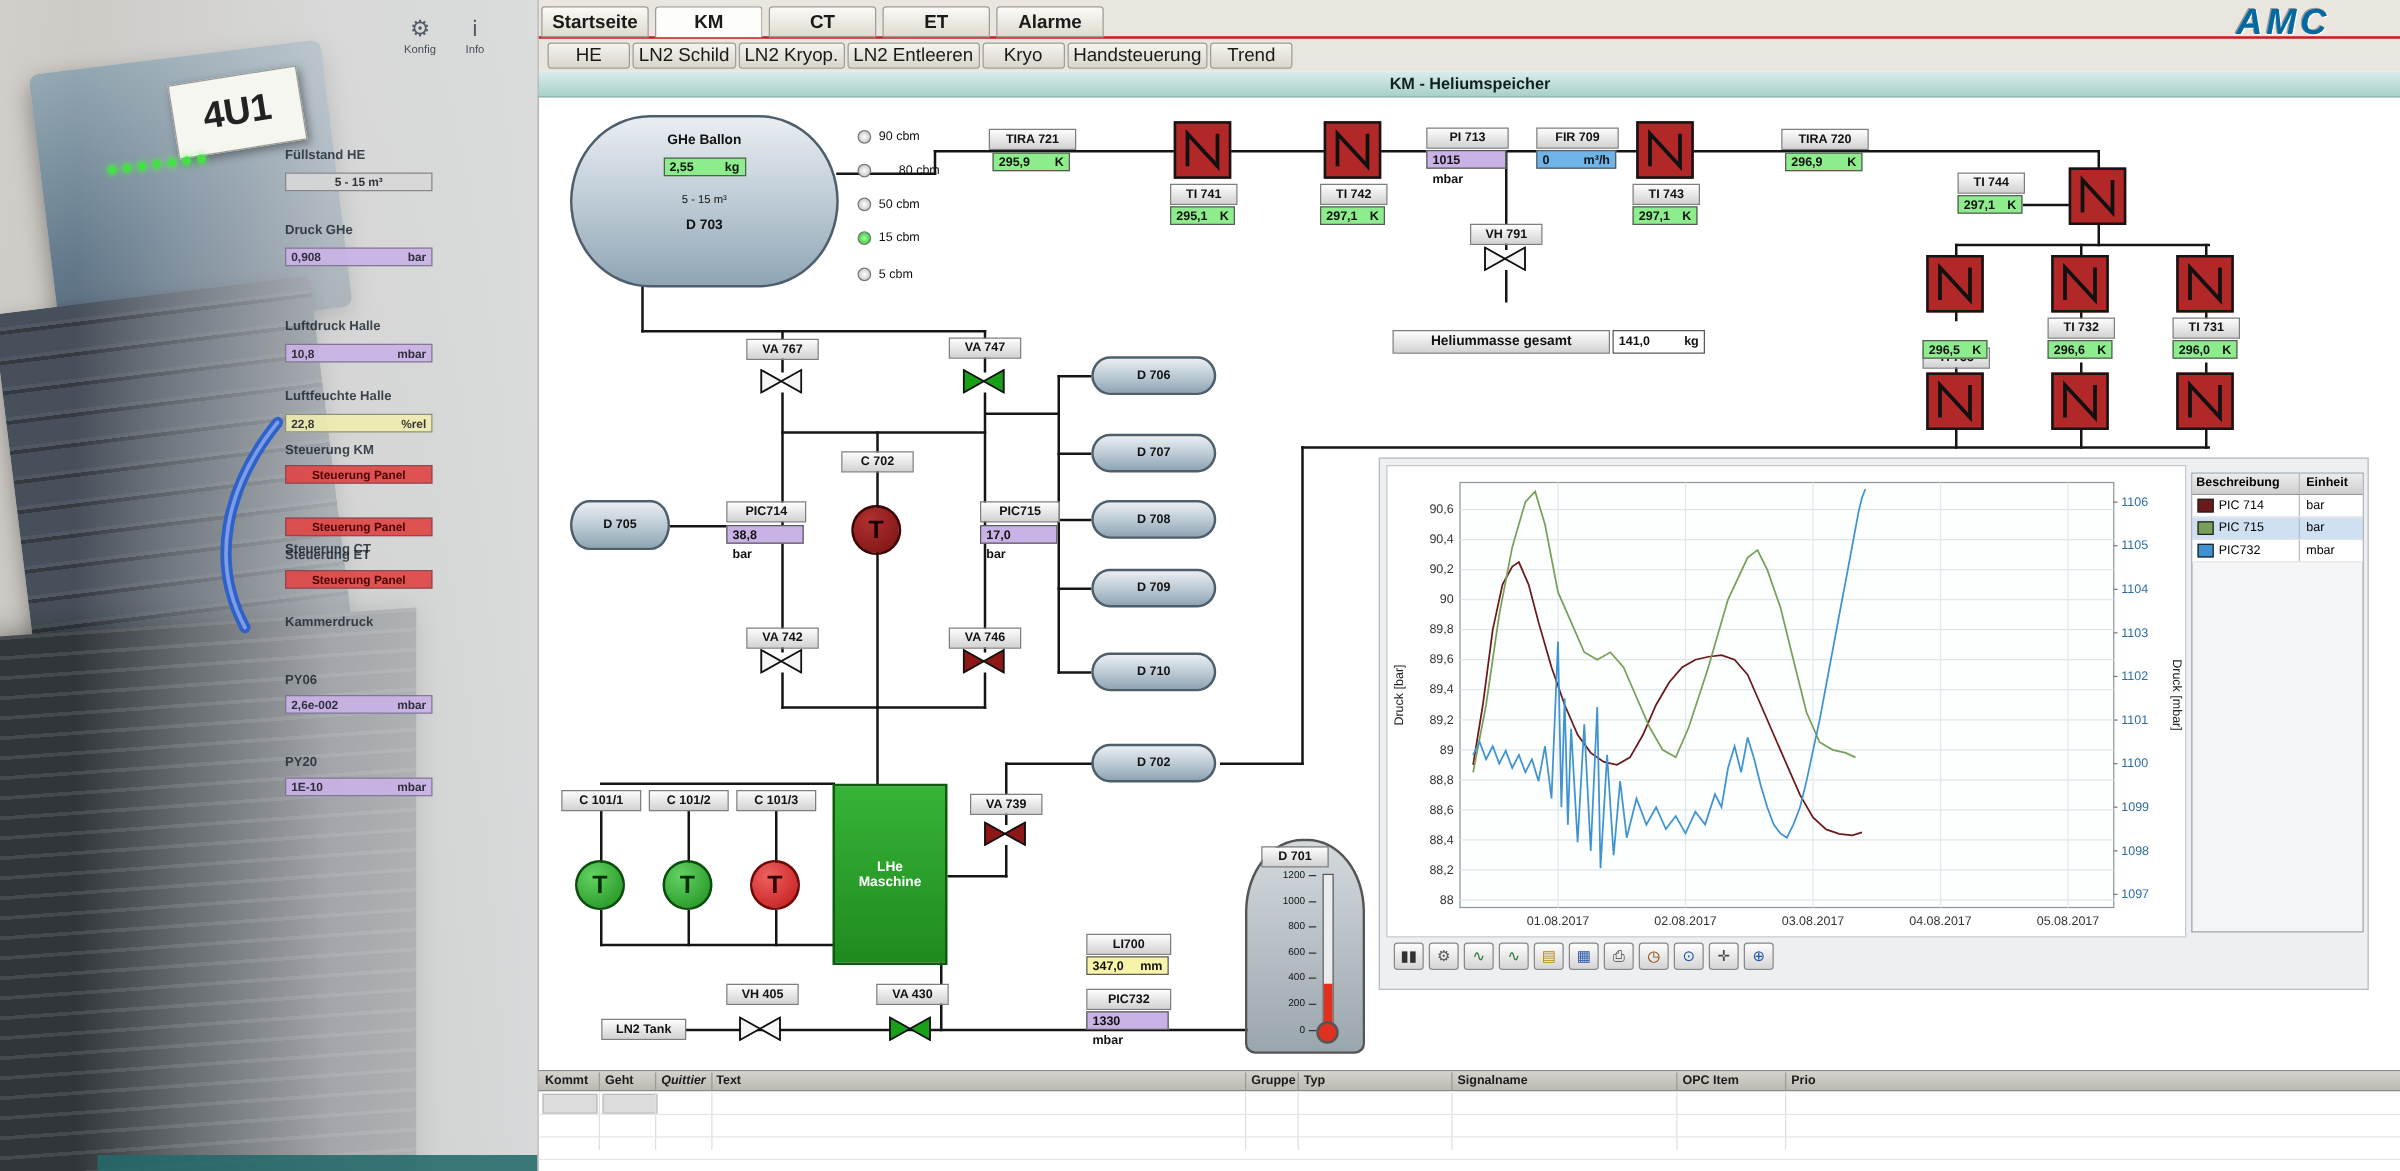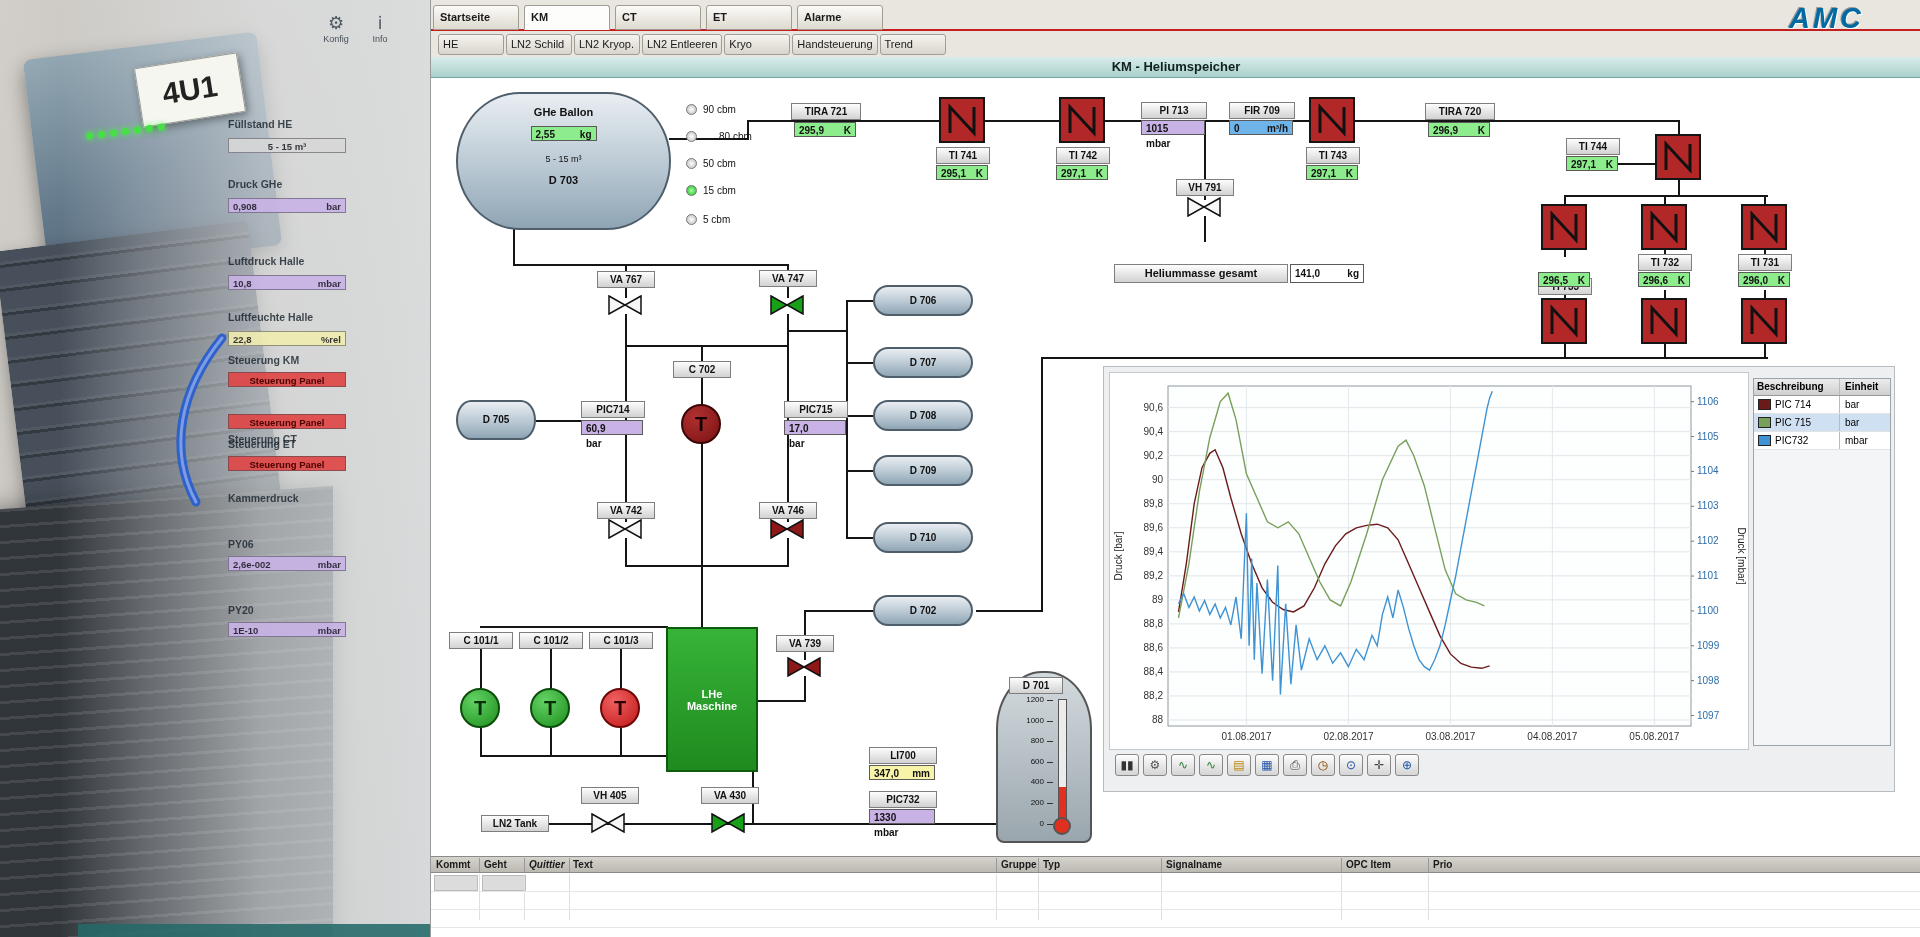--- a/index.html
+++ b/index.html
@@ -19,21 +19,21 @@
   .lp-cap{display:block;font-size:9px;color:#2c3640;}
   .lp-label{position:absolute;left:168px;width:200px;font-size:10.5px;font-weight:bold;color:rgba(25,35,45,.82);}
   .lp-chip{position:absolute;left:168px;width:118px;height:15px;line-height:15px;border:1px solid rgba(70,70,80,.55);font-size:9.5px;font-weight:bold;color:rgba(20,20,30,.85);display:flex;justify-content:space-between;padding:0 4px;box-sizing:border-box;}
   .lp-footer{position:absolute;left:18px;top:924px;width:352px;height:13px;background:rgba(36,105,105,.88);}
   
   .main-zone{position:absolute;left:430px;top:0;width:1490px;height:937px;background:#fff;border-left:1px solid #9a9a9a;box-sizing:border-box;}
   .topstrip{position:absolute;left:0;top:0;width:1490px;height:57px;background:#e9e6df;}
   .redline{position:absolute;left:0;top:29px;width:1490px;height:2px;background:#c41e1e;}
   #tab-row-1{position:absolute;left:2px;top:5px;display:flex;gap:5px;z-index:2;}
   #tab-row-2{position:absolute;left:7px;top:34px;display:flex;gap:2px;z-index:2;}
-  .tab{height:23px;line-height:23px;min-width:72px;padding:0 6px;text-align:left;background:linear-gradient(#fbfaf7,#dedacf);border:1px solid #a19d95;border-radius:3px 3px 0 0;font-size:11px;font-weight:bold;color:#1a1a1a;}
+  .tab{height:23px;line-height:23px;min-width:72px;padding:0 6px;text-align:center;background:linear-gradient(#fbfaf7,#dedacf);border:1px solid #a19d95;border-radius:3px 3px 0 0;font-size:15px;font-weight:bold;color:#1a1a1a;}
   .tab.active{background:#fdfdfb;border-bottom:1px solid #fdfdfb;}
   .tab.sub{height:19px;line-height:19px;min-width:56px;padding:0 4px;font-weight:normal;border-radius:3px;background:linear-gradient(#f6f4ef,#d9d5cc);}
   .amc-logo{position:absolute;left:1358px;top:2px;width:124px;height:32px;font-size:29px;font-weight:bold;font-style:italic;letter-spacing:3px;color:#0369a1;text-shadow:1px 1px 0 #fff, -1px -1px 0 #999;}
   .titlebar{position:absolute;left:0;top:57px;width:1490px;height:20px;background:linear-gradient(#d9edeb,#a9d0ca);border-bottom:1px solid #74a59e;text-align:center;font-size:13px;font-weight:bold;line-height:20px;color:#102020;}
   #diagram{position:absolute;left:0;top:0;width:1490px;height:937px;}
   .pipe{position:absolute;background:#151515;z-index:1;}
   .lblbox{position:absolute;height:15px;line-height:15px;text-align:center;font-size:10px;font-weight:bold;color:#111;background:linear-gradient(#fdfdfd,#d2d2d2);border:1px solid #7e7e7e;z-index:3;box-sizing:content-box;}
   .chip{position:absolute;height:15px;line-height:15px;font-size:10px;font-weight:bold;color:#111;border:1px solid #5a5a5a;display:flex;justify-content:space-between;padding:0 4px;box-sizing:border-box;z-index:3;}
   .chip.green{background:#8ded8d;} .chip.purple{background:#c9b2e6;flex-direction:column;} .chip.blue{background:#6fb4e8;}
   .chip.yellow{background:#f7f3a9;} .chip.white{background:#ffffff;}
@@ -585,21 +585,21 @@
           <span>296,6</span>
           <span>K</span>
         </div>
         <div class="lblbox" style="left: 1307px; top: 254px; width: 52px;">TI 731</div>
         <div class="chip green" style="left: 1307px; top: 272px; width: 52px;">
           <span>296,0</span>
           <span>K</span>
         </div>
         <div class="lblbox" style="left: 150px; top: 401px; width: 62px;">PIC714</div>
         <div class="chip purple" style="left: 150px; top: 420px; width: 62px;">
-          <span>60,9</span>
+          <span>38,8</span>
           <span>bar</span>
         </div>
         <div class="lblbox" style="left: 353px; top: 401px; width: 62px;">PIC715</div>
         <div class="chip purple" style="left: 353px; top: 420px; width: 62px;">
           <span>17,0</span>
           <span>bar</span>
         </div>
         <div class="lblbox" style="left: 438px; top: 747px; width: 66px;">LI700</div>
         <div class="chip yellow" style="left: 438px; top: 765px; width: 66px;">
           <span>347,0</span>

